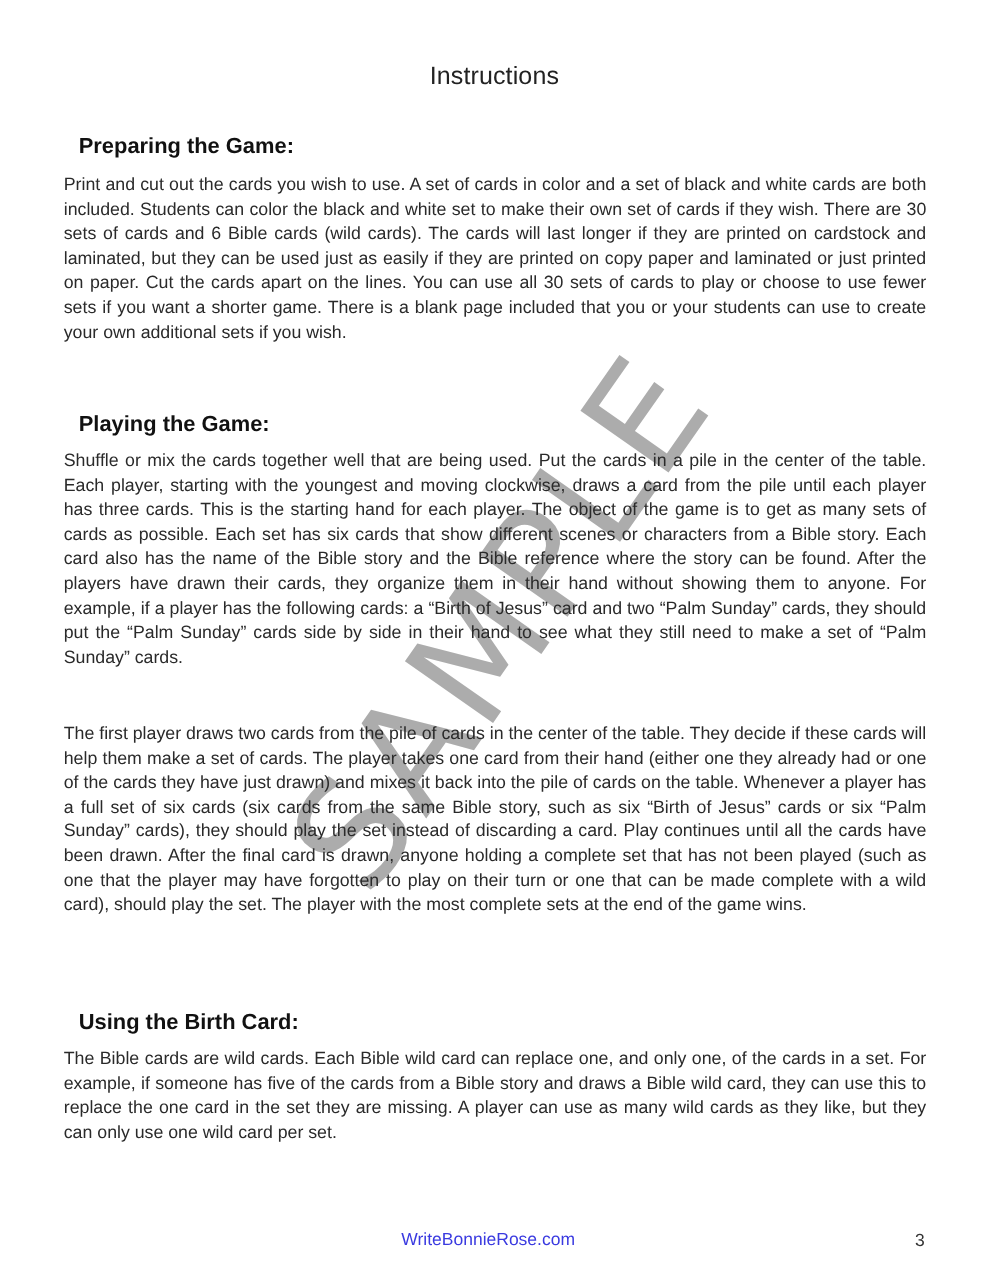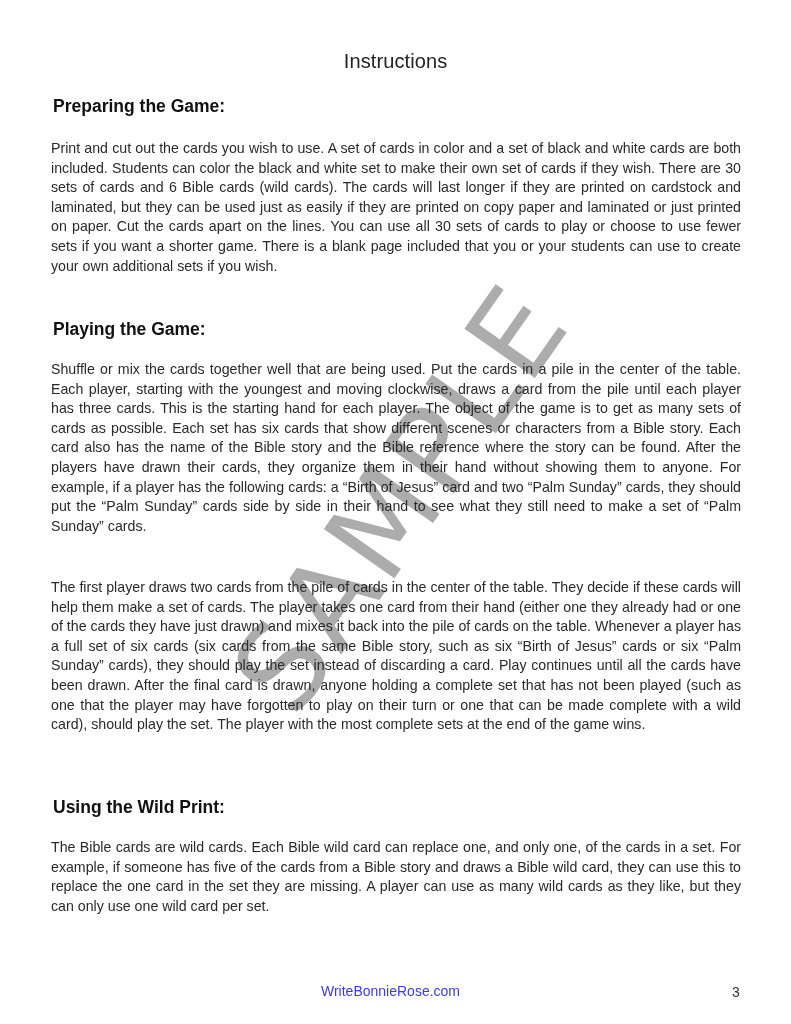--- a/index.html
+++ b/index.html
@@ -30,21 +30,21 @@
     font-weight: normal;
     color: #222;
     letter-spacing: 0.1px;
   }
   .heading {
     position: absolute;
     left: 51px;
     font-size: 17.5px;
     font-weight: bold;
     color: #111;
-    margin: 2px;
+    margin: 12px;
   }
   .para {
     position: absolute;
     left: 51px;
     width: 690px;
     font-size: 14.2px;
     line-height: 19.6px;
     text-align: justify;
     color: #2a2a2a;
     margin: 0;
@@ -94,19 +94,19 @@
   <div class="text-layer">
     <div class="title">Instructions</div>
 
     <h2 class="heading" style="top:94px;">Preparing the Game:</h2>
     <p class="para last-left" style="top:139px;">Print and cut out the cards you wish to use. A set of cards in color and a set of black and white cards are both included. Students can color the black and white set to make their own set of cards if they wish. There are 30 sets of cards and 6 Bible cards (wild cards). The cards will last longer if they are printed on cardstock and laminated, but they can be used just as easily if they are printed on copy paper and laminated or just printed on paper. Cut the cards apart on the lines. You can use all 30 sets of cards to play or choose to use fewer sets if you want a shorter game. There is a blank page included that you or your students can use to create your own additional sets if you wish.</p>
 
     <h2 class="heading" style="top:317px;text-align:center;">Playing the Game:</h2>
     <p class="para last-left" style="top:360px;">Shuffle or mix the cards together well that are being used. Put the cards in a pile in the center of the table. Each player, starting with the youngest and moving clockwise, draws a card from the pile until each player has three cards. This is the starting hand for each player. The object of the game is to get as many sets of cards as possible. Each set has six cards that show different scenes or characters from a Bible story. Each card also has the name of the Bible story and the Bible reference where the story can be found. After the players have drawn their cards, they organize them in their hand without showing them to anyone. For example, if a player has the following cards: a “Birth of Jesus” card and two “Palm Sunday” cards, they should put the “Palm Sunday” cards side by side in their hand to see what they still need to make a set of “Palm Sunday” cards.</p>
     <p class="para last-left" style="top:578px;">The first player draws two cards from the pile of cards in the center of the table. They decide if these cards will help them make a set of cards. The player takes one card from their hand (either one they already had or one of the cards they have just drawn) and mixes it back into the pile of cards on the table. Whenever a player has a full set of six cards (six cards from the same Bible story, such as six “Birth of Jesus” cards or six “Palm Sunday” cards), they should play the set instead of discarding a card. Play continues until all the cards have been drawn. After the final card is drawn, anyone holding a complete set that has not been played (such as one that the player may have forgotten to play on their turn or one that can be made complete with a wild card), should play the set. The player with the most complete sets at the end of the game wins.</p>
 
-    <h2 class="heading" style="top:795px;">Using the Wild Print:</h2>
+    <h2 class="heading" style="top:795px;">Using the Birth Card:</h2>
     <p class="para last-left" style="top:838px;">The Bible cards are wild cards. Each Bible wild card can replace one, and only one, of the cards in a set. For example, if someone has five of the cards from a Bible story and draws a Bible wild card, they can use this to replace the one card in the set they are missing. A player can use as many wild cards as they like, but they can only use one wild card per set.</p>
 
     <a class="footer-link">WriteBonnieRose.com</a>
     <div class="page-number">3</div>
   </div>
 </div>
 
 </body></html>

